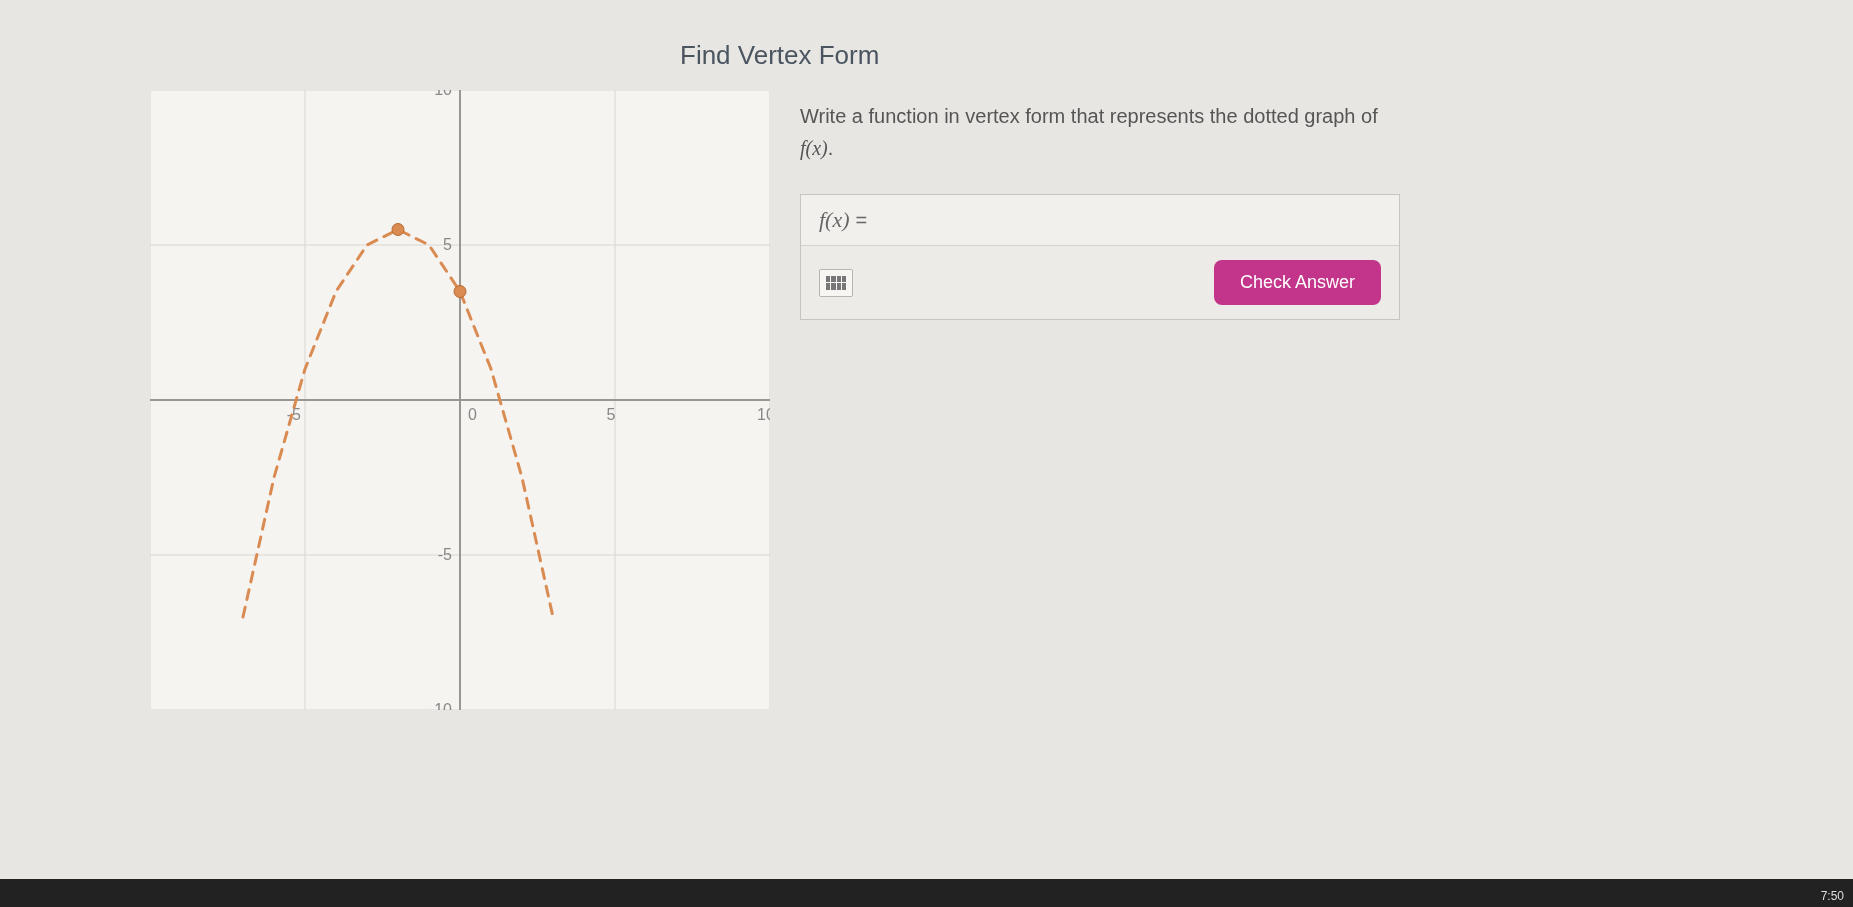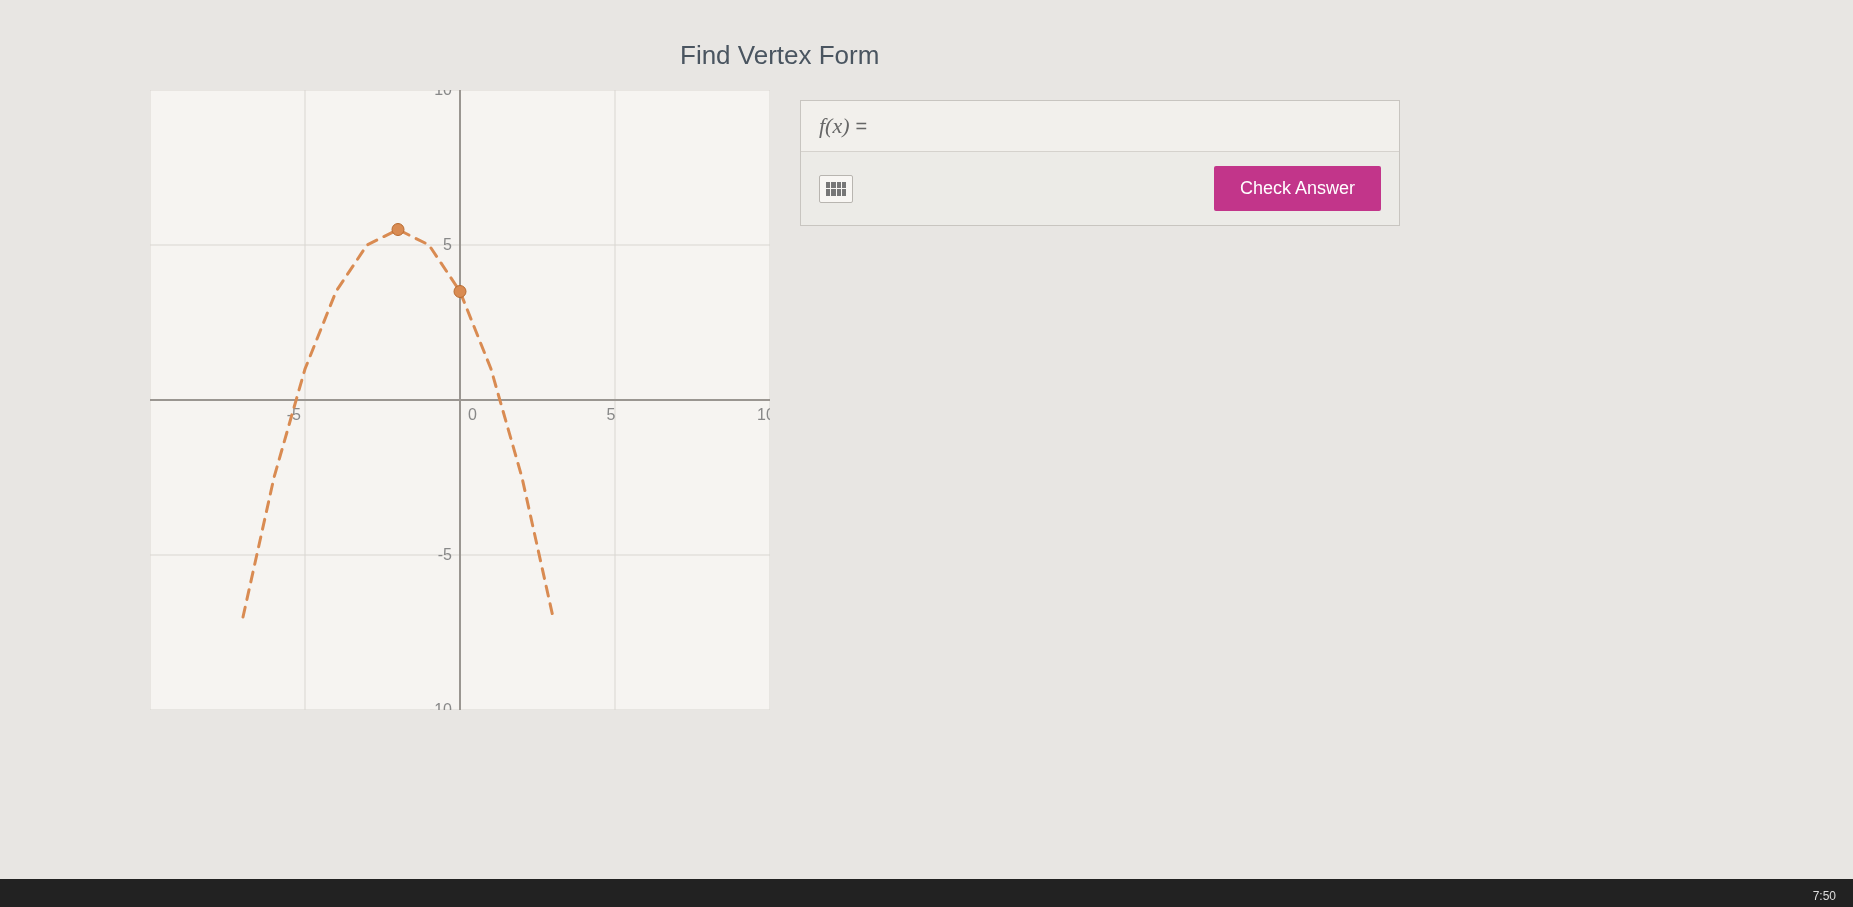--- a/index.html
+++ b/index.html
@@ -94,31 +94,31 @@
     gap: 1px;
   }
   .keyboard-icon span { background:#777; }
   .check-btn {
     background: #c2358a;
     color: #fff;
     border: none;
     padding: 12px 26px;
     font-size: 18px;
     cursor: pointer;
-    border-radius: 2px;
+    border-radius: 8px;
   }
   .taskbar {
     position: absolute;
     bottom: 0; left: 0; right: 0;
     height: 28px;
     background: #222;
   }
   .clock {
     position: absolute;
-    right: 17px; bottom: 4px;
+    right: 9px; bottom: 4px;
     color: #ddd; font-size: 12px;
   }
 </style>
 </head>
 <body>
 
 <div class="page-title">Find Vertex Form</div>
 
 <div class="chart-area">
   <svg id="chart-svg" width="620" height="620">
@@ -144,20 +144,23 @@
       <text x="302" y="470" fill="#888" font-size="16" text-anchor="end">-5</text>
       <text x="302" y="160" fill="#888" font-size="16" text-anchor="end">5</text>
       <text x="302" y="5" fill="#888" font-size="16" text-anchor="end">10</text>
       <path d="M93 527 L124 387.5 L155 279 L186 201.5 L217 155 L248 139.5 L279 155 L310 201.5 L341 279 L372 387.5 L403 527 " fill="none" stroke="#d98b52" stroke-width="3" stroke-dasharray="10 8" stroke-linecap="round"></path>
       <circle cx="248" cy="139.5" r="6" fill="#d98b52" stroke="#b86a30" stroke-width="1"></circle>
       <circle cx="310" cy="201.5" r="6" fill="#d98b52" stroke="#b86a30" stroke-width="1"></circle>
     </svg>
 </div>
 
 <div class="right-panel">
+  <p class="instruction">
+    <span>Write a function in vertex form that represents the dotted graph of </span><span class="fx">f(x)</span><span>.</span>
+  </p>
 
   <div class="answer-box">
     <div class="answer-input-row">
       <span class="fx-label">f(x)</span>
       <span class="eq-sign">=</span>
       <input class="answer-input" type="text" value="" style="">
     </div>
     <div class="answer-footer">
       <div class="keyboard-btn">
         <div class="keyboard-icon">

